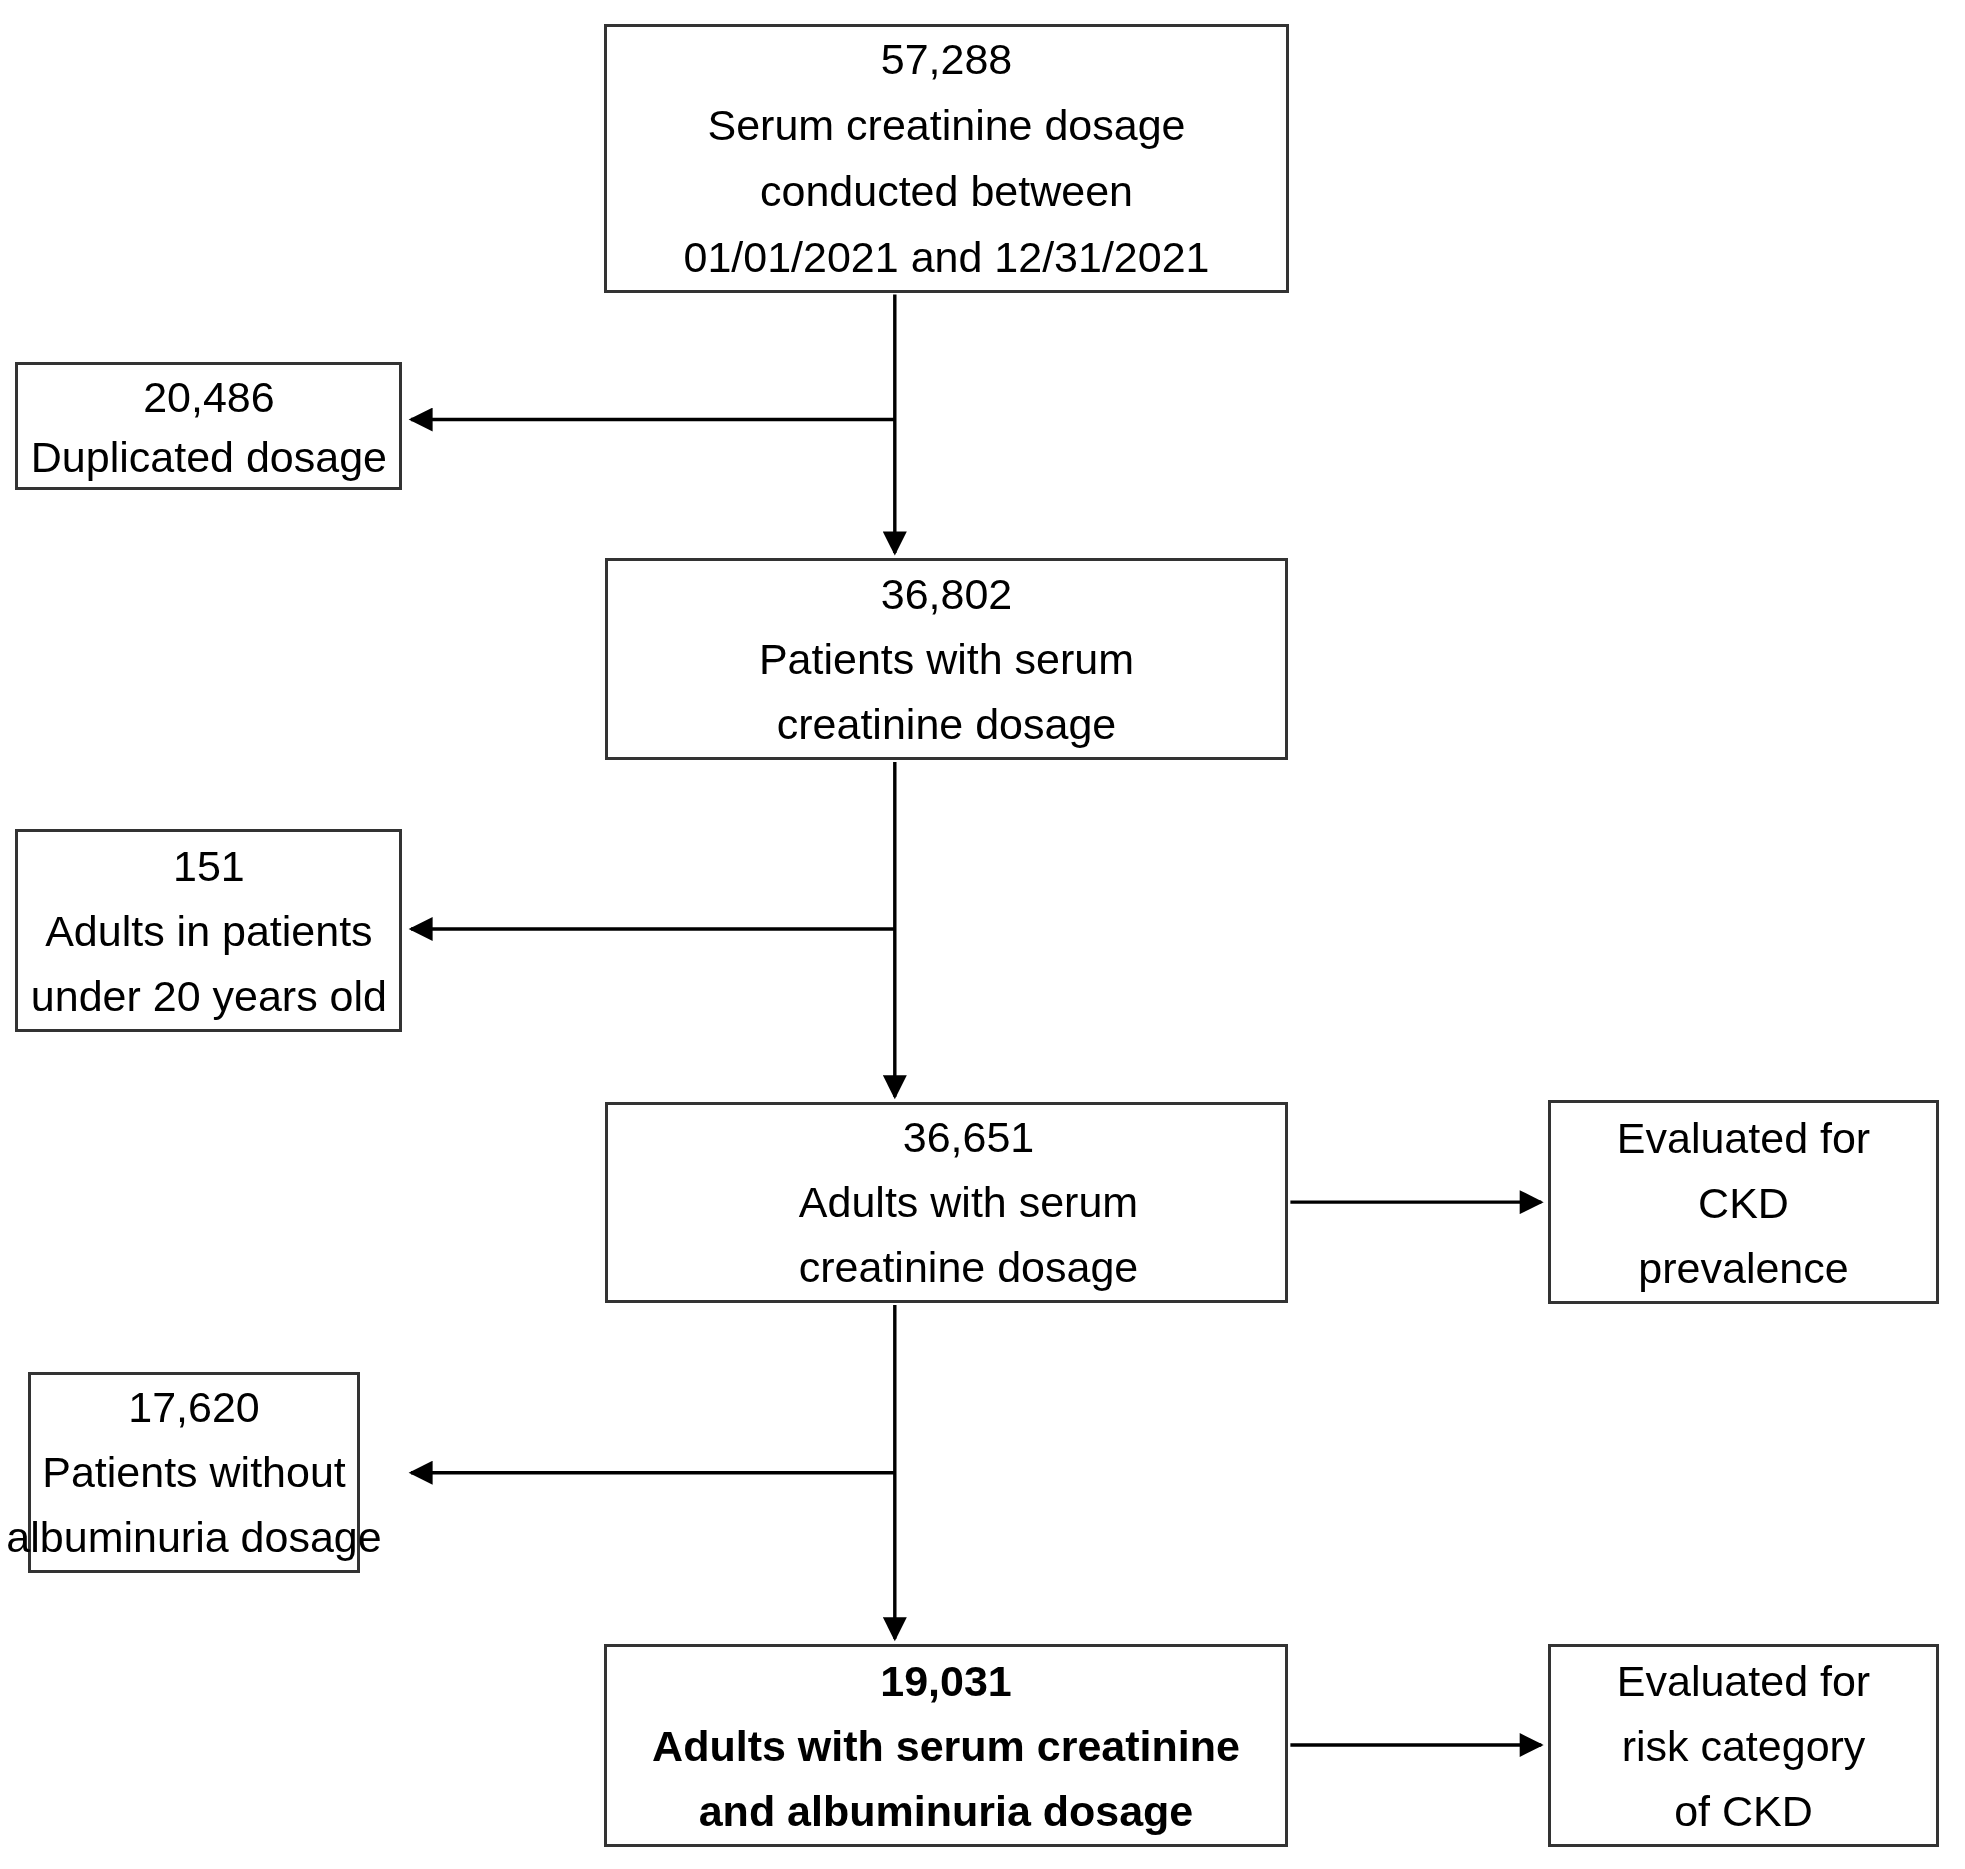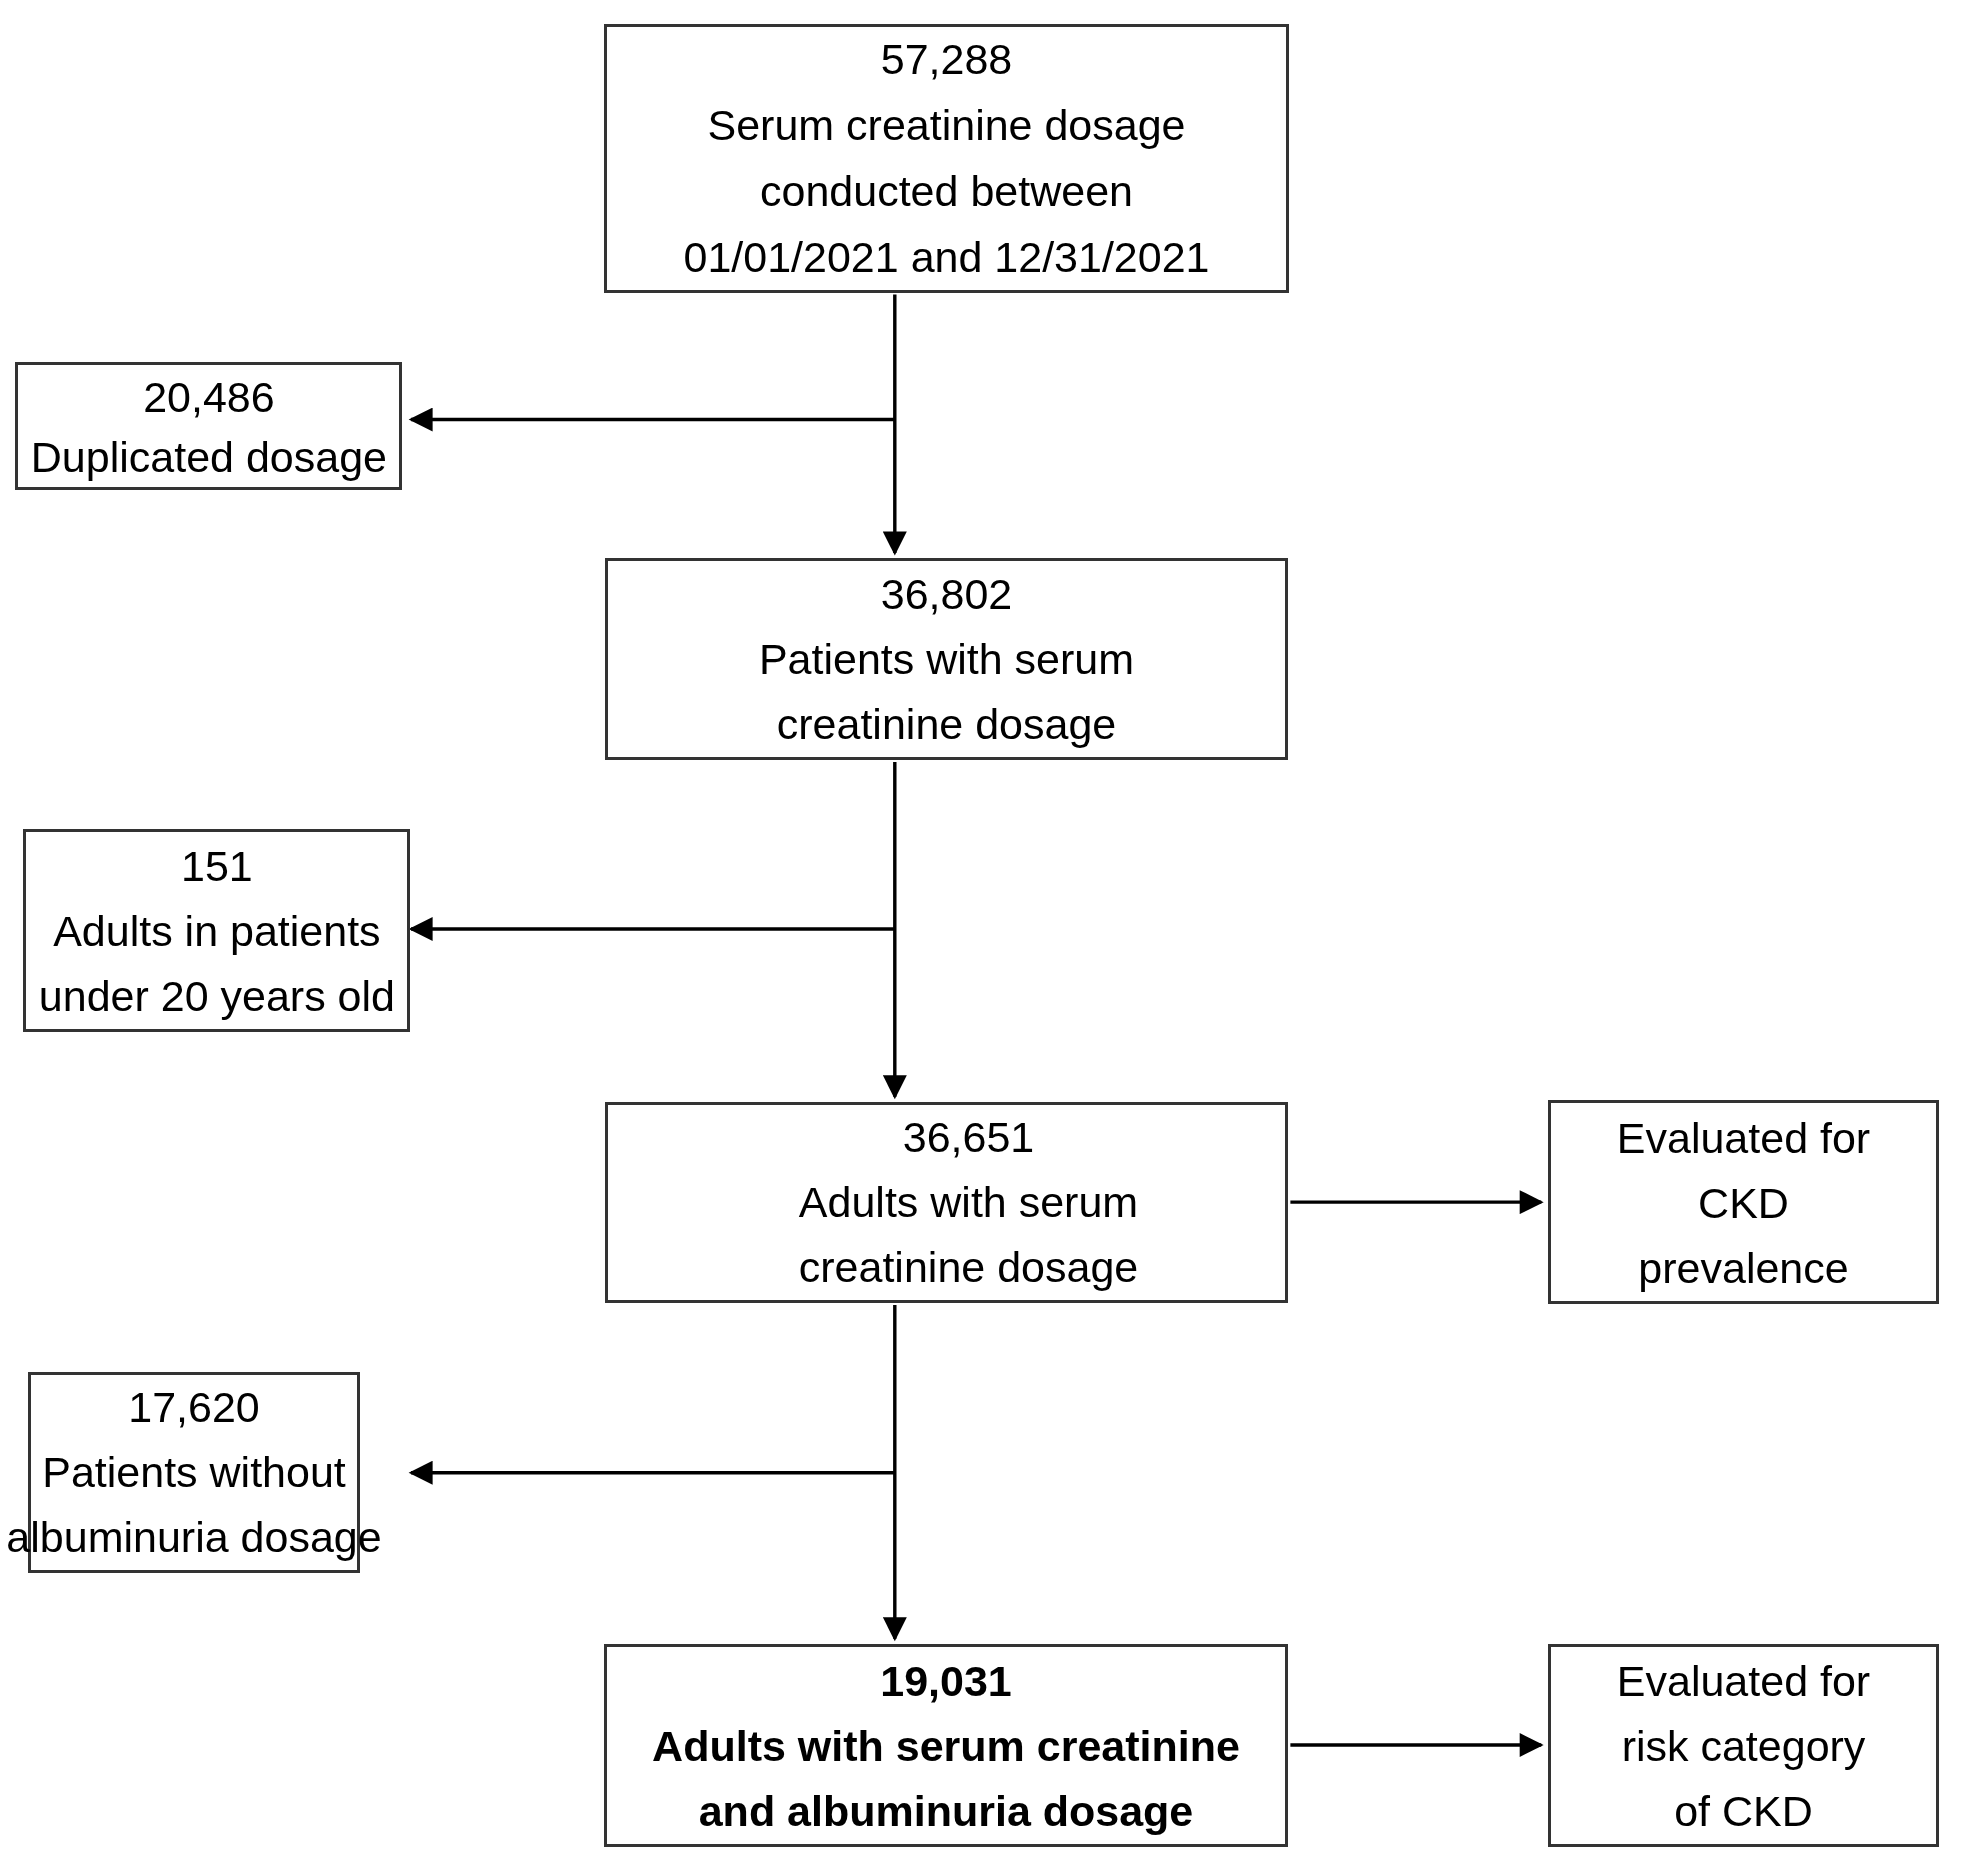--- a/index.html
+++ b/index.html
@@ -34,21 +34,21 @@
     text-align:center;
     font-size:43px;
     line-height:65px;
     color:var(--text);
   }
   .flow-box .bl{white-space:nowrap;}
   
   #box-source{left:604px;top:24px;width:685px;height:269px;line-height:66px;}
   #box-excluded-duplicated{left:15.4px;top:362px;width:387px;height:128px;line-height:60px;}
   #box-patients-serum{left:605px;top:558px;width:683px;height:202px;}
-  #box-excluded-under18{left:15.4px;top:829px;width:387px;height:203px;margin-left:8px;}
+  #box-excluded-under18{left:15.4px;top:829px;width:387px;height:203px;}
   #box-adults-serum{left:605px;top:1102px;width:683px;height:201px;padding-left:44px;}
   #box-eval-prevalence{left:1548px;top:1100px;width:391px;height:204px;}
   #box-excluded-albuminuria{left:28px;top:1372px;width:332px;height:201px;}
   #box-adults-albuminuria{left:604px;top:1644px;width:684px;height:203px;font-weight:bold;}
   #box-eval-risk{left:1548px;top:1644px;width:391px;height:203px;}
 </style>
 </head>
 <body>
 
 <div class="canvas">

